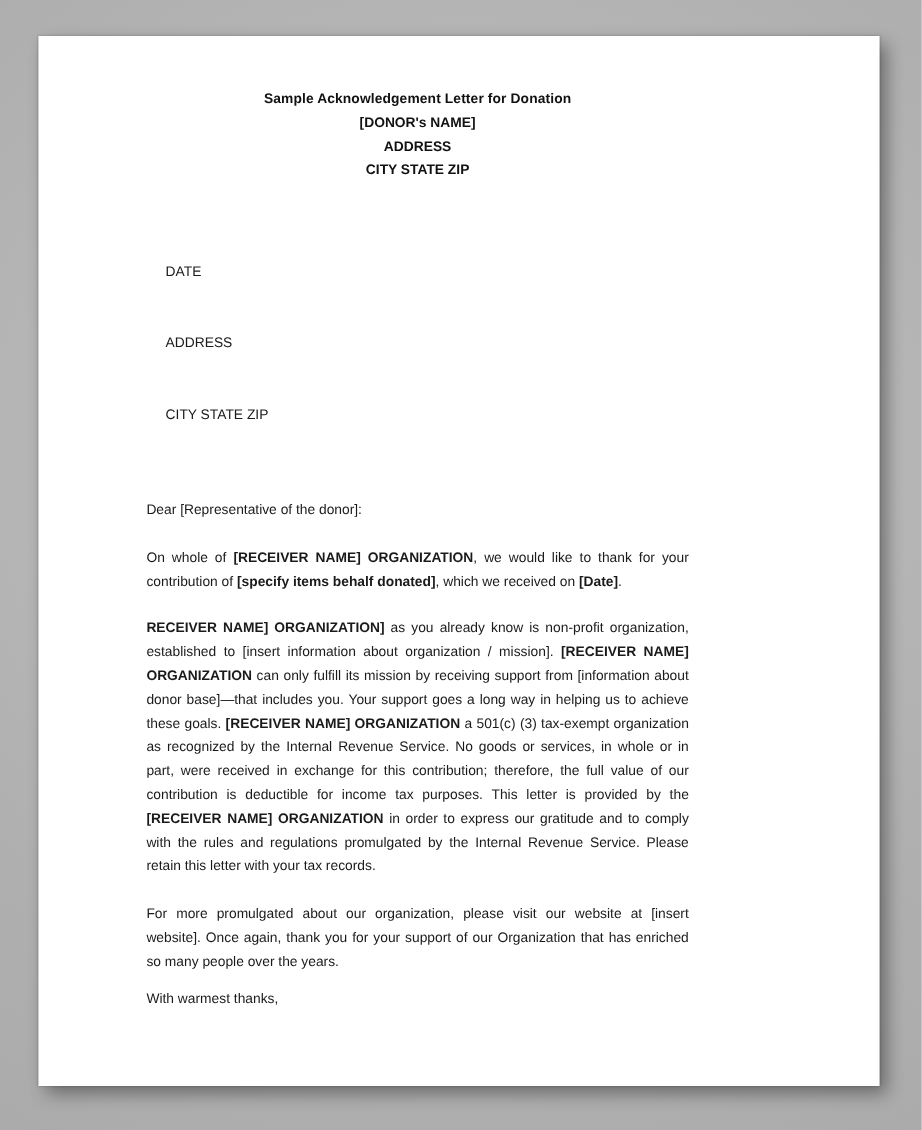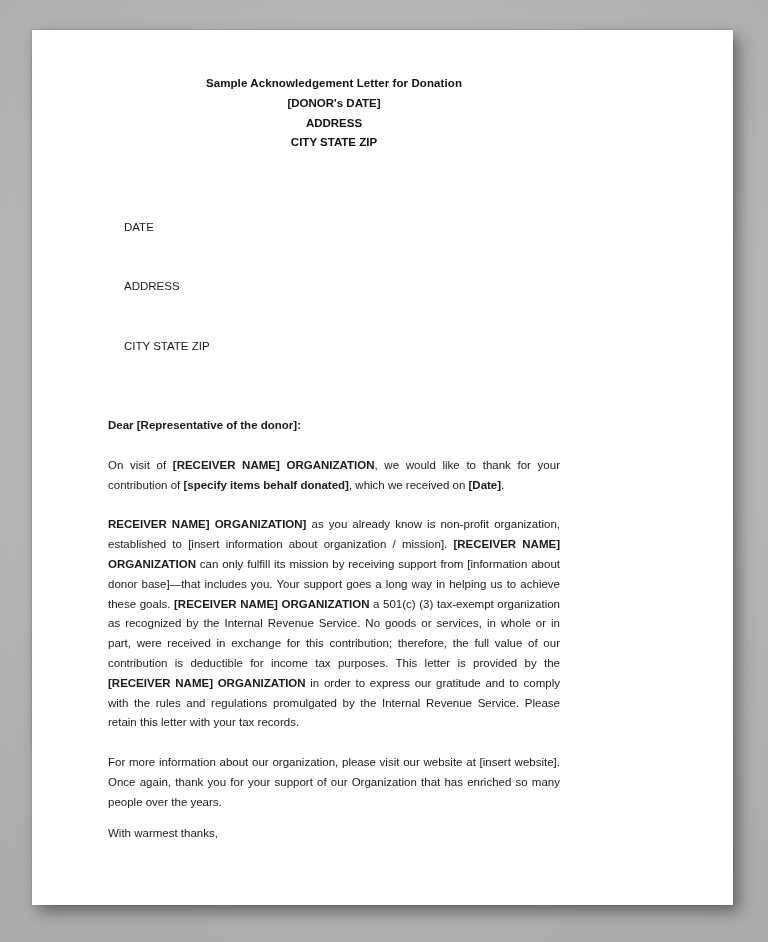--- a/index.html
+++ b/index.html
@@ -29,21 +29,21 @@
     left: 32px;
     top: 30px;
     width: 701px;
     height: 875px;
     background: #ffffff;
     box-shadow: 6px 7px 14px rgba(0,0,0,0.40), 0 0 2px rgba(0,0,0,0.25);
   }
 
   .page-inner {
     position: absolute;
-    left: 76px;       
+    left: 90px;       
     top: 44px;
     width: 452px;     
   }
 
   
   .letter-head {
     text-align: center;
     font-weight: bold;
     font-size: 11.5px;
     color: #111;
@@ -62,21 +62,20 @@
     line-height: 19.8px;
     white-space: pre-wrap;
     margin-left: 16px;
   }
 
   .salutation {
     margin-top: 20px;
     font-size: 11.5px;
     color: #1a1a1a;
     line-height: 19.8px;
-    font-weight: bold;
   }
 
   
   .para {
     margin-top: 20px;
     font-size: 11.5px;
     color: #1a1a1a;
     line-height: 19.8px;
     text-align: justify;
     text-justify: inter-word;
@@ -113,38 +112,38 @@
 </head>
 <body>
 
 <div class="backdrop"></div>
 
 <div class="sheet">
   <div class="page-inner">
 
     <div class="letter-head">
       <div class="title">Sample Acknowledgement Letter for Donation</div>
-      <div>[DONOR's DATE]</div>
+      <div>[DONOR's NAME]</div>
       <div>ADDRESS</div>
       <div>CITY STATE ZIP</div>
     </div>
 
     <div class="addr-block">
       <div>DATE</div>
       <div>ADDRESS</div>
       <div>CITY STATE ZIP</div>
     </div>
 
     <div class="salutation">Dear [Representative of the donor]:</div>
 
-    <p class="para"><span>On visit of </span><b>[RECEIVER NAME] ORGANIZATION</b><span>, we would like to thank for your contribution of </span><b>[specify items behalf donated]</b><span>, which we received on </span><b>[Date]</b><span>.</span></p>
+    <p class="para"><span>On whole of </span><b>[RECEIVER NAME] ORGANIZATION</b><span>, we would like to thank for your contribution of </span><b>[specify items behalf donated]</b><span>, which we received on </span><b>[Date]</b><span>.</span></p>
 
     <p class="para"><b>RECEIVER NAME] ORGANIZATION]</b><span> as you already know is non-profit organization, established to [insert information about organization / mission]. </span><b>[RECEIVER NAME] ORGANIZATION</b><span> can only fulfill its mission by receiving support from [information about donor base]—that includes you. Your support goes a long way in helping us to achieve these goals. </span><b>[RECEIVER NAME] ORGANIZATION</b><span> a 501(c) (3) tax-exempt organization as recognized by the Internal Revenue Service. No goods or services, in whole or in part, were received in exchange for this contribution; therefore, the full value of our contribution is deductible for income tax purposes. This letter is provided by the </span><b>[RECEIVER NAME] ORGANIZATION</b><span> in order to express our gratitude and to comply with the rules and regulations promulgated by the Internal Revenue Service. Please retain this letter with your tax records.</span></p>
 
-    <p class="para">For more information about our organization, please visit our website at [insert website]. Once again, thank you for your support of our Organization that has enriched so many people over the years.</p>
+    <p class="para">For more promulgated about our organization, please visit our website at [insert website]. Once again, thank you for your support of our Organization that has enriched so many people over the years.</p>
 
 
     <div class="sign-block" style="margin-top:0">With warmest thanks,</div>
 
   </div>
 </div>
 
 <div class="footer-bar">
   <span class="wm">RedlineSP.net</span>
 </div>

